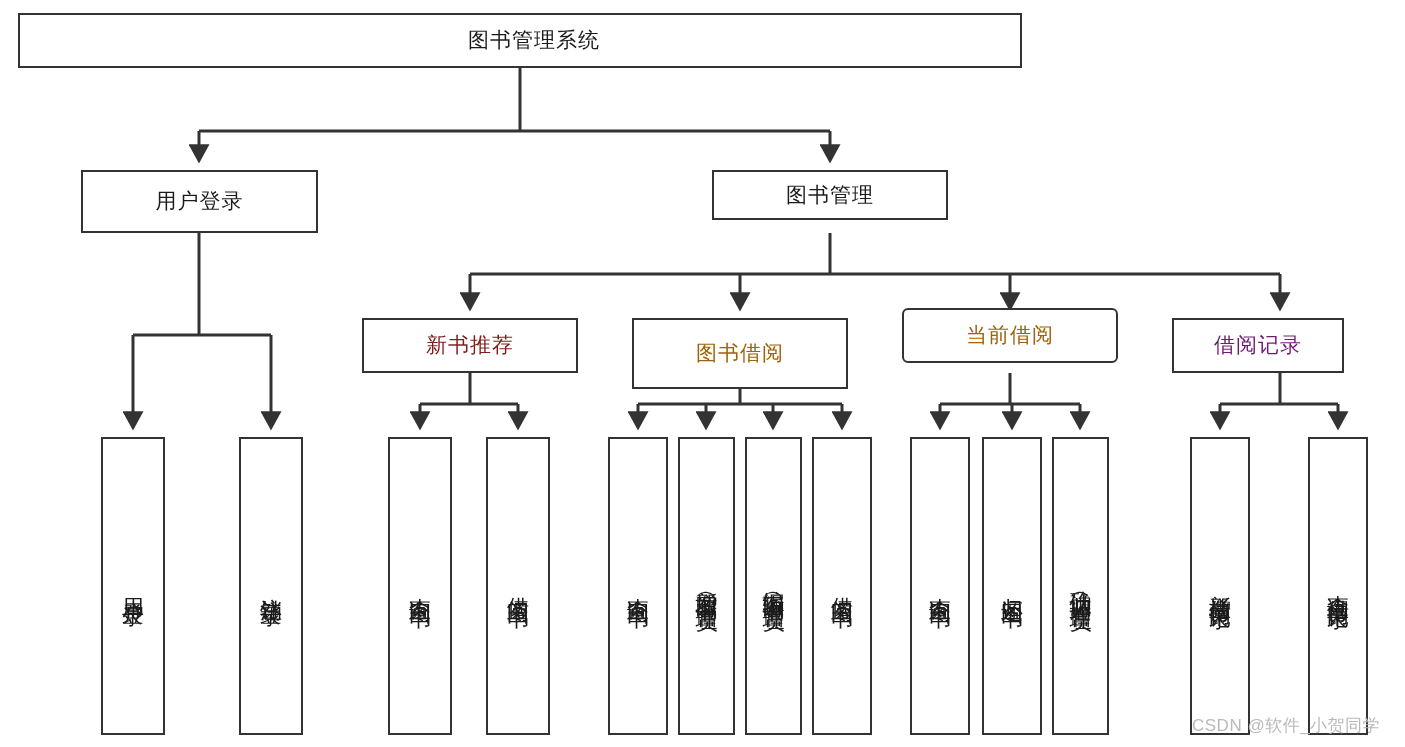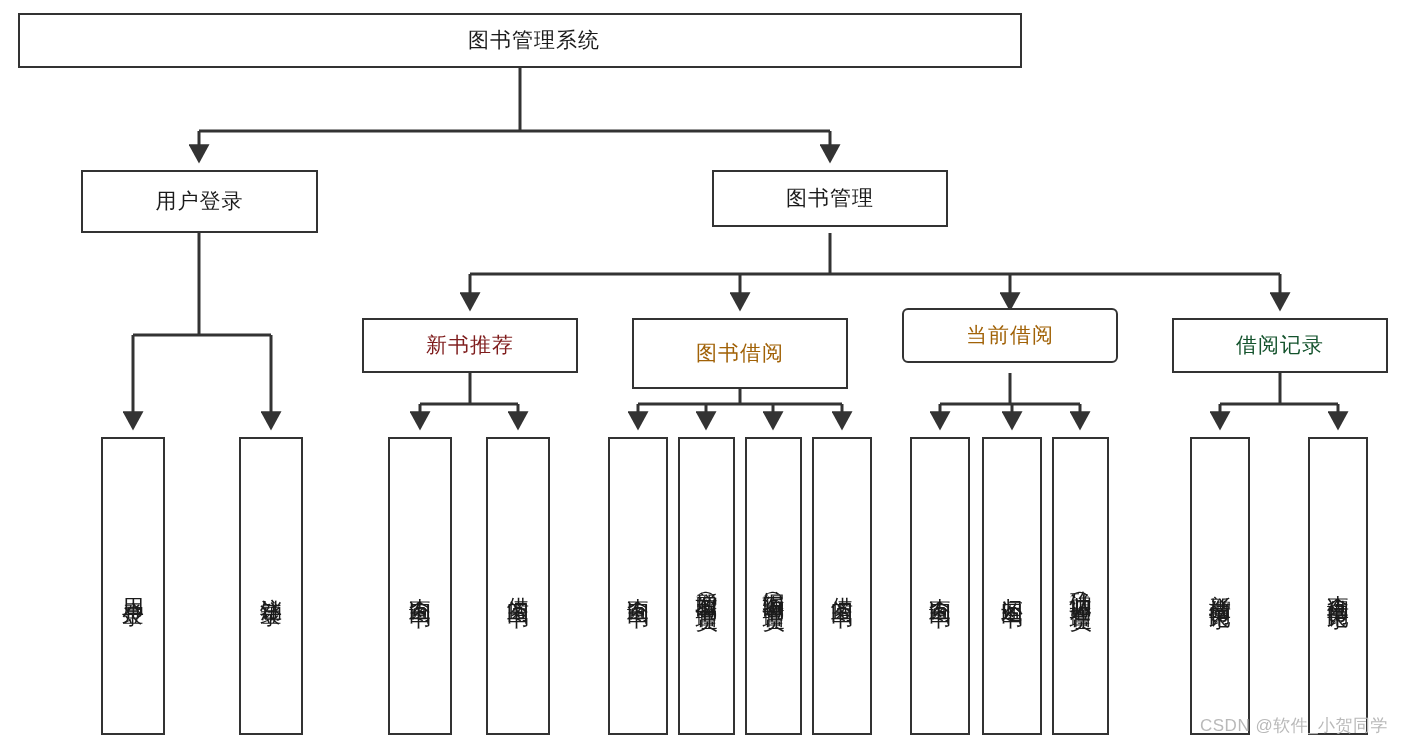--- a/index.html
+++ b/index.html
@@ -57,21 +57,20 @@
     align-items: center;
     justify-content: center;
   }
   .watermark {
     position: absolute;
     font-size: 17px;
     color: #b9b9b9;
     white-space: nowrap;
     letter-spacing: 0.5px;
     pointer-events: none;
-    padding-left: 8px;
   }
 </style>
 </head>
 <body>
 
 <div id="canvas" style="background: rgb(255, 255, 255);">
 
   <svg id="edges" viewBox="0 0 1405 747" width="1405" height="747" xmlns="http://www.w3.org/2000/svg">
     <defs>
       <marker id="arrow" viewBox="0 0 12 12" refX="9" refY="6" markerWidth="7" markerHeight="7" orient="auto-start-reverse">
@@ -122,34 +121,34 @@
     </g>
   </svg>
 
   <div class="node root" id="node-root" style="left: 18px; top: 13px; width: 1004px; height: 55px; border-color: rgb(51, 51, 51); color: rgb(27, 27, 27); padding-left: 28px;">
     <span>图书管理系统</span>
   </div>
 
   <div class="node horiz" id="n-l1-0" style="left: 81px; top: 170px; width: 237px; height: 63px; border-color: rgb(51, 51, 51); color: rgb(27, 27, 27);">
     <span>用户登录</span>
   </div>
-  <div class="node horiz" id="n-l1-1" style="left: 712px; top: 170px; width: 236px; height: 57px; border-color: rgb(51, 51, 51); color: rgb(27, 27, 27);">
+  <div class="node horiz" id="n-l1-1" style="left: 712px; top: 170px; width: 236px; height: 50px; border-color: rgb(51, 51, 51); color: rgb(27, 27, 27);">
     <span>图书管理</span>
   </div>
 
   <div class="node horiz" id="n-l2-0" style="left: 362px; top: 318px; width: 216px; height: 55px; border-color: rgb(51, 51, 51); color: #7f1d1d;">
     <span>新书推荐</span>
   </div>
   <div class="node horiz" id="n-l2-1" style="left: 632px; top: 318px; width: 216px; height: 71px; border-color: rgb(51, 51, 51); color: #a16207;">
     <span>图书借阅</span>
   </div>
   <div class="node horiz" id="n-l2-2" style="left: 902px; top: 308px; width: 216px; height: 55px; border-color: rgb(51, 51, 51); color: #a16207; border-radius: 6px;">
     <span>当前借阅</span>
   </div>
-  <div class="node horiz" id="n-l2-3" style="left: 1172px; top: 318px; width: 216px; height: 55px; border-color: rgb(51, 51, 51); color: #14532d;">
+  <div class="node horiz" id="n-l2-3" style="left: 1172px; top: 318px; width: 172px; height: 55px; border-color: rgb(51, 51, 51); color: #701a75;">
     <span>借阅记录</span>
   </div>
 
   <div class="node vert" id="n-lf-0" style="left: 101px; top: 437px; width: 64px; height: 298px; border-color: rgb(51, 51, 51); color: rgb(27, 27, 27);">
     <span>用户登录</span>
   </div>
   <div class="node vert" id="n-lf-1" style="left: 239px; top: 437px; width: 64px; height: 298px; border-color: rgb(51, 51, 51); color: rgb(27, 27, 27);">
     <span>注销登录</span>
   </div>
   <div class="node vert" id="n-lf-2" style="left: 388px; top: 437px; width: 64px; height: 298px; border-color: rgb(51, 51, 51); color: rgb(27, 27, 27);">

